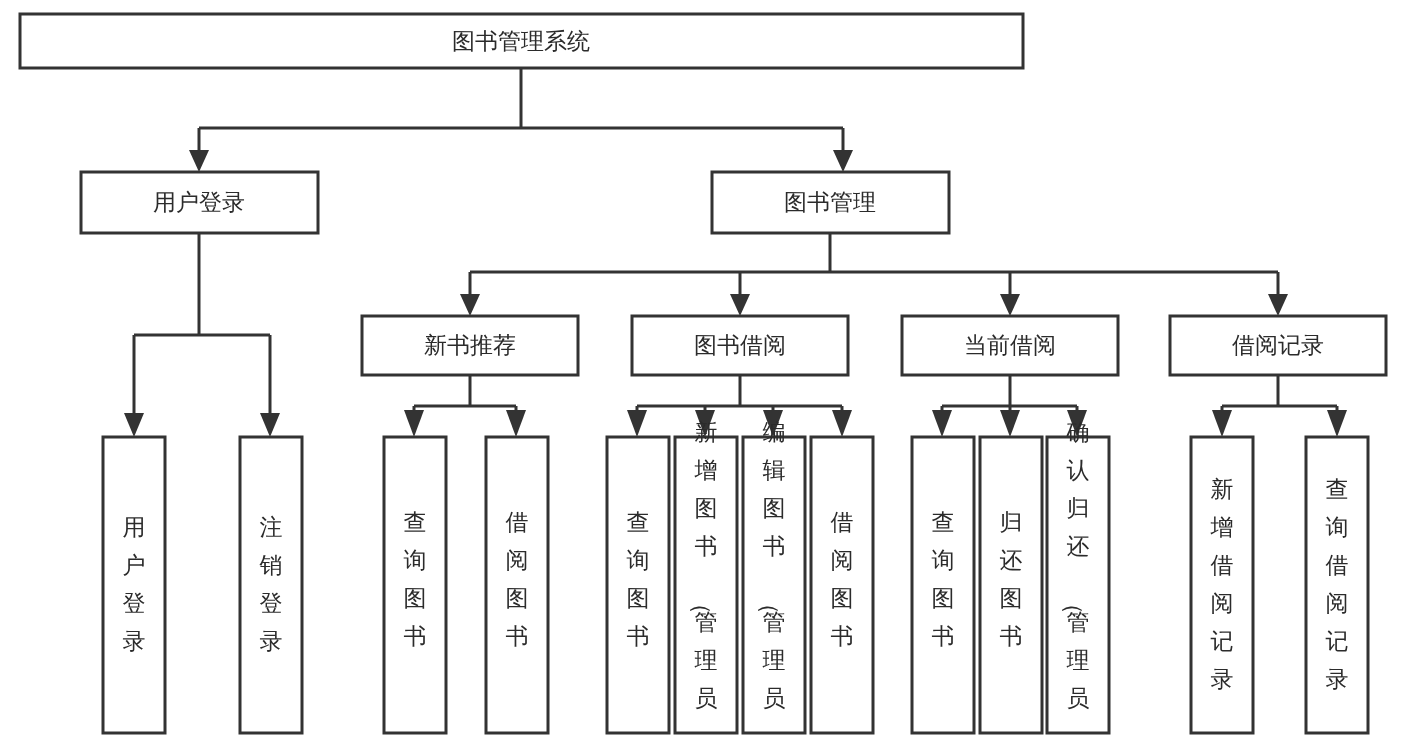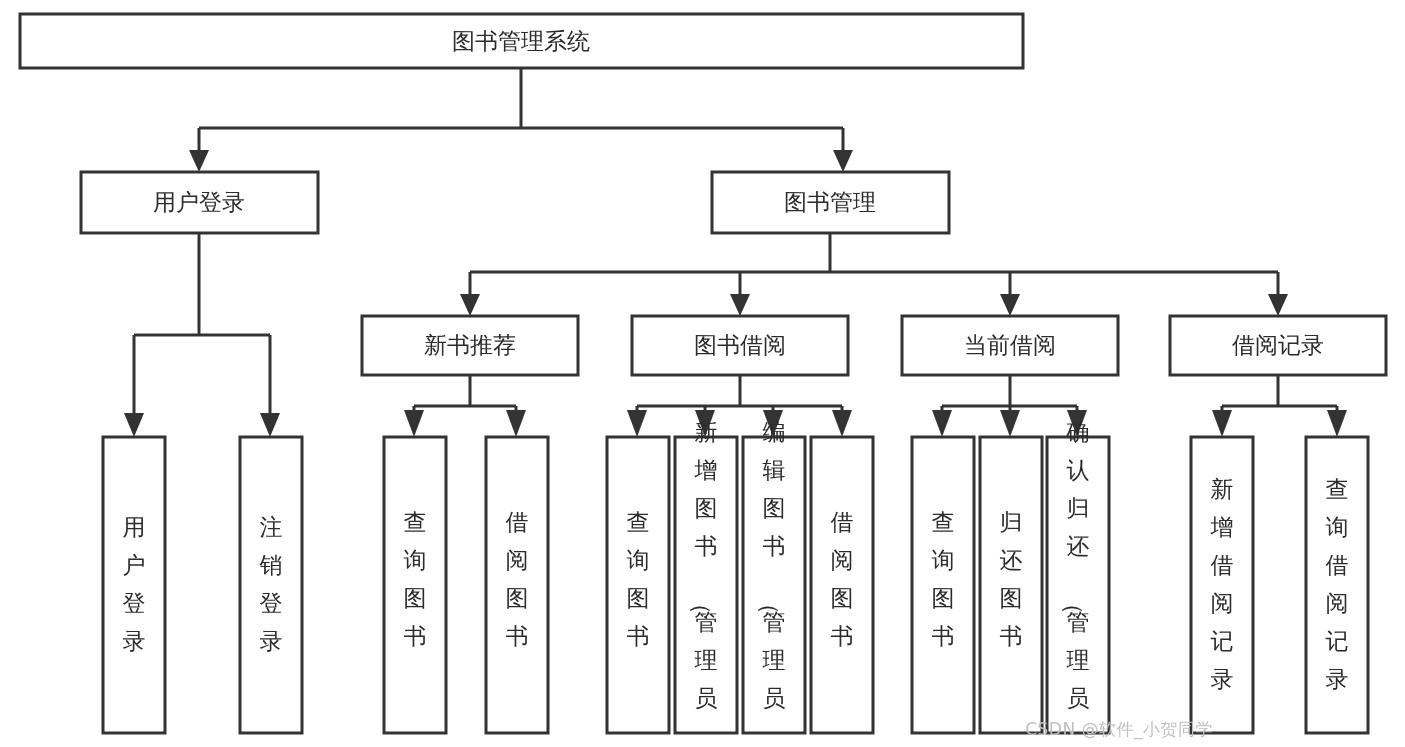--- a/index.html
+++ b/index.html
@@ -217,14 +217,13 @@
     <g>
       <rect class="node-rect" x="1191" y="437" width="62" height="296"></rect>
       <text class="node-label label-v" x="1222" y="509"><tspan x="1222" y="490">新</tspan><tspan x="1222" y="528">增</tspan><tspan x="1222" y="566">借</tspan><tspan x="1222" y="604">阅</tspan><tspan x="1222" y="642">记</tspan><tspan x="1222" y="680">录</tspan></text>
     </g>
     <g>
       <rect class="node-rect" x="1306" y="437" width="62" height="296"></rect>
       <text class="node-label label-v" x="1337" y="509"><tspan x="1337" y="490">查</tspan><tspan x="1337" y="528">询</tspan><tspan x="1337" y="566">借</tspan><tspan x="1337" y="604">阅</tspan><tspan x="1337" y="642">记</tspan><tspan x="1337" y="680">录</tspan></text>
     </g>
   </svg>
 
-  <div class="watermark">CSDN @软件_小贺同学</div>
 </div>
 
 </body></html>

